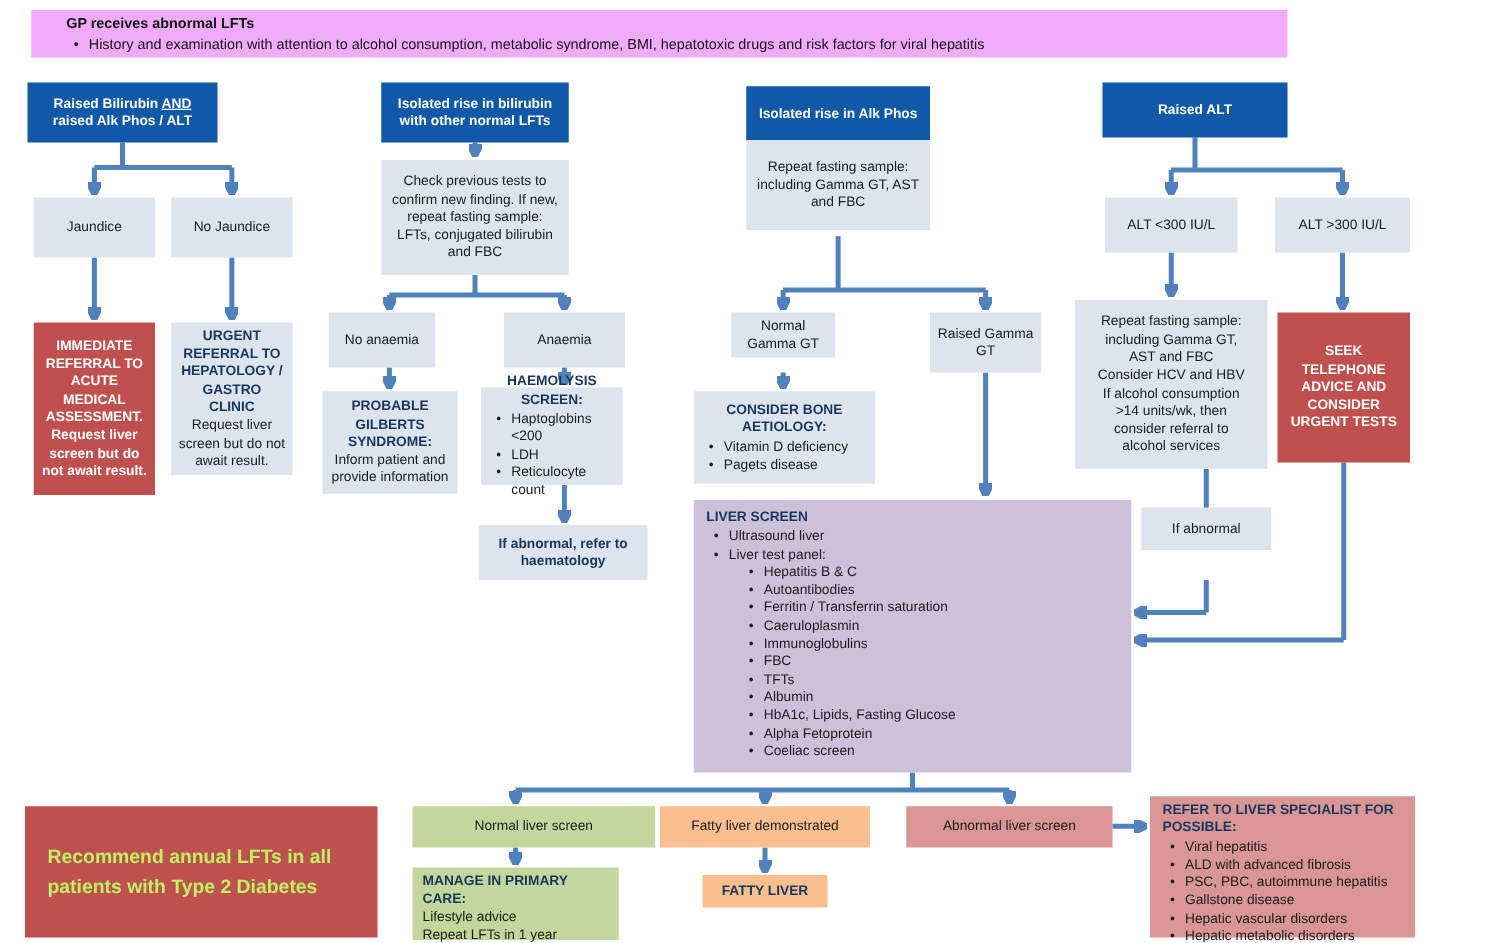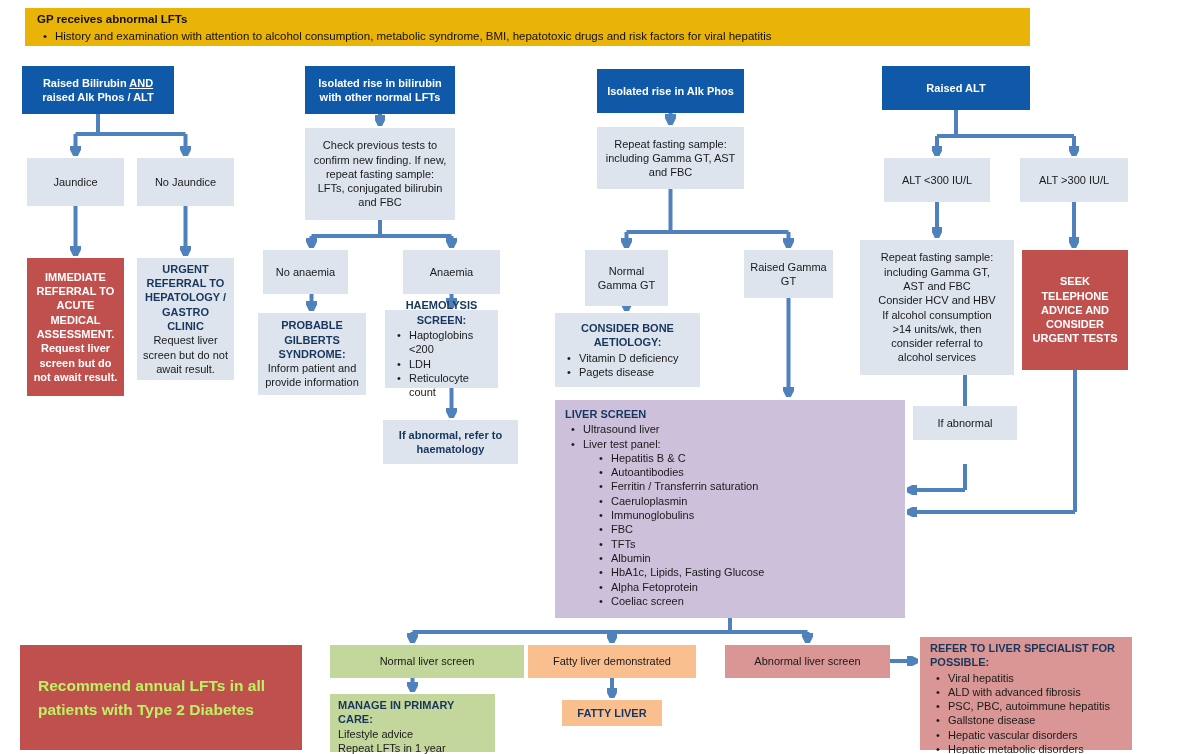--- a/index.html
+++ b/index.html
@@ -10,22 +10,22 @@
           color:#1a1a1a; display:flex; flex-direction:column; justify-content:center;
           text-align:center; padding:4px 6px; }
   .blue   { background:#0f59a8; color:#fff; font-weight:bold; }
   .light  { background:#dde4ee; }
   .red    { background:#c0504d; color:#fff; font-weight:bold; }
   .purple { background:#ccc0da; text-align:left; justify-content:flex-start; padding:7px 10px; }
   .green  { background:#c3d69b; }
   .orange { background:#fabf8f; }
   .pink   { background:#d99694; }
 
-  .banner { position:absolute; box-sizing:border-box; background:#eab308; text-align:left;
-            padding:4px 12px; font-size:11.5px; line-height:1.35; color:#111; }
+  .banner { position:absolute; box-sizing:border-box; background:#f0abfc; text-align:left;
+            padding:4px 28px; font-size:11.5px; line-height:1.35; color:#111; }
 
   .b { font-weight:bold; }
   .t-navy { font-weight:bold; color:#17365d; }
   .u { text-decoration:underline; }
   .blk { display:block; }
   .left { text-align:left; justify-content:flex-start; }
 
   ul.blist { list-style:none; margin:1px 0 0 0; padding:0 0 0 6px; text-align:left; }
   ul.blist li { position:relative; padding-left:12px; }
   ul.blist li::before { content:"\2022"; position:absolute; left:0; top:0; }
@@ -125,22 +125,22 @@
     <div class="t-navy">HAEMOLYSIS SCREEN:</div>
     <ul class="blist">
       <li><span>Haptoglobins &lt;200</span></li>
       <li><span>LDH</span></li>
       <li><span>Reticulocyte count</span></li>
     </ul>
   </div>
   <div class="node light t-navy" style="left:383px;top:420px;width:135px;height:44px">If abnormal, refer to haematology</div>
 
   <div class="node blue" style="left:597px;top:69px;width:147px;height:44px">Isolated rise in Alk Phos</div>
-  <div class="node light" style="left:597px;top:127px;width:147px;height:62px">Repeat fasting sample: including Gamma GT, AST and FBC</div>
-  <div class="node light" style="left:585px;top:250px;width:83px;height:56px">Normal Gamma GT</div>
+  <div class="node light" style="left:597px;top:112px;width:147px;height:72px">Repeat fasting sample: including Gamma GT, AST and FBC</div>
+  <div class="node light" style="left:585px;top:250px;width:83px;height:36px">Normal Gamma GT</div>
   <div class="node light" style="left:744px;top:250px;width:89px;height:48px">Raised Gamma GT</div>
   <div class="node light" style="left:555px;top:313px;width:145px;height:74px">
     <div class="t-navy">CONSIDER BONE AETIOLOGY:</div>
     <ul class="blist">
       <li><span>Vitamin D deficiency</span></li>
       <li><span>Pagets disease</span></li>
     </ul>
   </div>
 
   <div class="node blue" style="left:882px;top:66px;width:148px;height:44px">Raised ALT</div>

